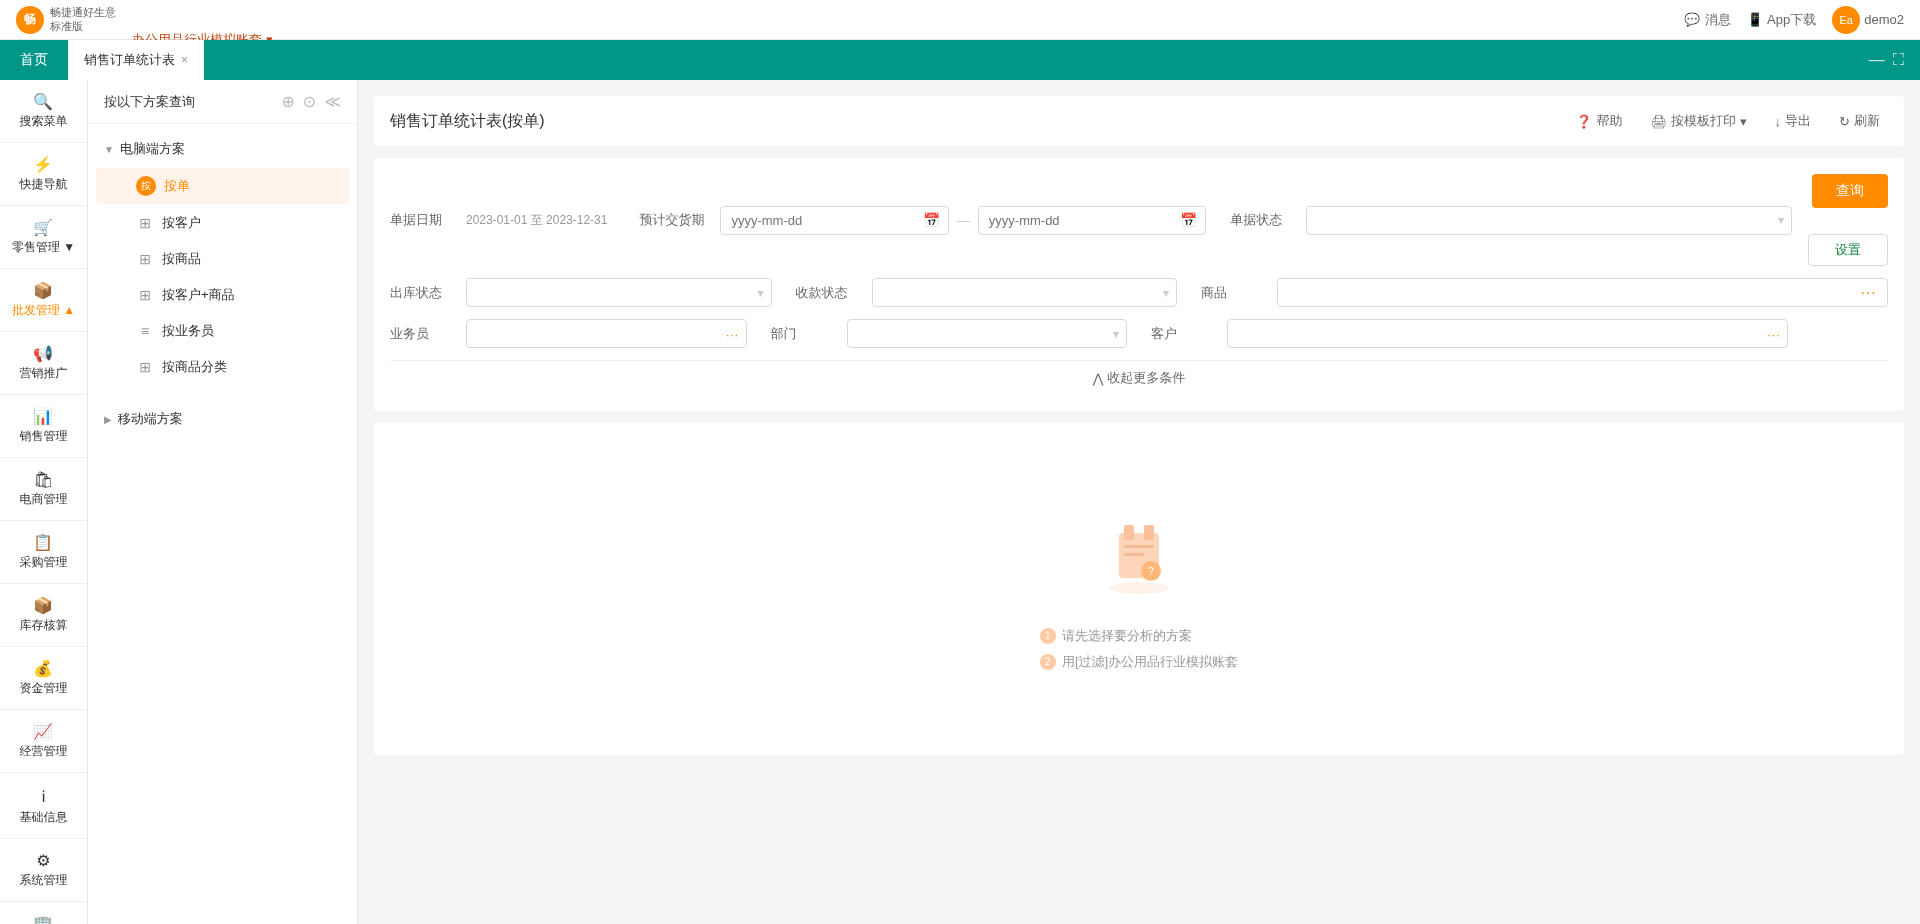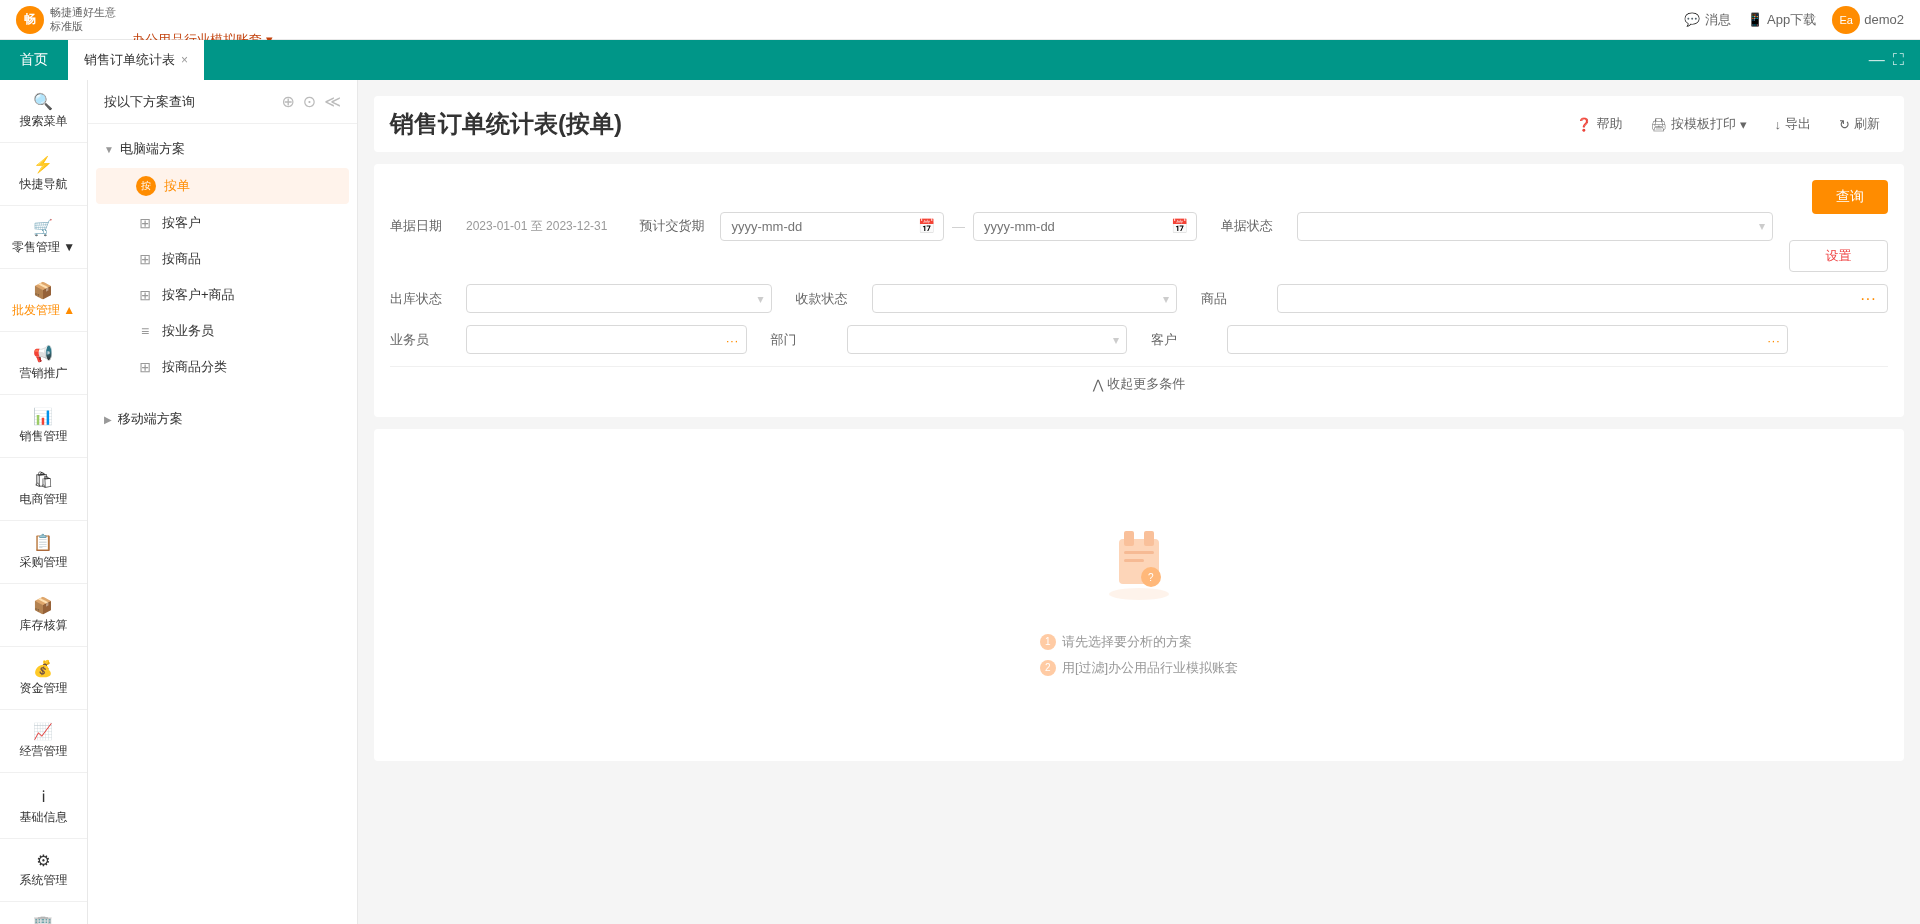--- a/index.html
+++ b/index.html
@@ -50,21 +50,21 @@
     .plan-item.active { background: #fff3eb; }
     .plan-item .plan-icon { width: 20px; height: 20px; border-radius: 50%; background: #ff8c00; display: flex; align-items: center; justify-content: center; color: #fff; font-size: 10px; flex-shrink: 0; }
     .plan-item.active .plan-name { color: #ff8c00; font-weight: 500; }
     .plan-item .plan-name { font-size: 13px; color: #333; }
 
     
     .right-panel { flex: 1; overflow-y: auto; padding: 16px; background: #f5f5f5; }
 
     
     .page-header { display: flex; align-items: center; justify-content: space-between; margin-bottom: 12px; background: #fff; padding: 12px 16px; border-radius: 4px; }
-    .page-title { font-size: 24px; color: #333; font-weight: 700; }
+    .page-title { font-size: 16px; color: #333; font-weight: 400; }
     .page-actions { display: flex; align-items: center; gap: 12px; }
     .page-action-btn { display: flex; align-items: center; gap: 4px; color: #666; cursor: pointer; font-size: 13px; padding: 4px 8px; border-radius: 4px; }
 
     
     .filter-area { background: #fff; border-radius: 4px; padding: 16px; margin-bottom: 12px; }
     .filter-row { display: flex; align-items: center; gap: 16px; margin-bottom: 12px; }
     .filter-row:last-child { margin-bottom: 0; }
     .filter-label { color: #666; font-size: 13px; white-space: nowrap; min-width: 60px; }
     .filter-date-group { display: flex; align-items: center; gap: 8px; flex: 0 0 auto; }
     .date-btn { padding: 4px 10px; border: 1px solid #d9d9d9; border-radius: 4px; cursor: pointer; font-size: 12px; color: #666; background: #fff; }
@@ -79,21 +79,21 @@
 
     .date-picker-group { display: flex; align-items: center; gap: 8px; flex: 1; }
     .date-picker { flex: 1; position: relative; }
     .date-picker input { width: 100%; padding: 6px 30px 6px 10px; border: 1px solid #d9d9d9; border-radius: 4px; font-size: 13px; color: #999; }
     .date-picker .cal-icon { position: absolute; right: 8px; top: 50%; transform: translateY(-50%); color: #ccc; font-size: 14px; pointer-events: none; }
     .date-sep { color: #ccc; }
 
     .collapse-btn { display: flex; align-items: center; justify-content: center; gap: 4px; color: #666; cursor: pointer; font-size: 13px; padding: 8px 0; border-top: 1px solid #f0f0f0; margin-top: 8px; }
 
     .query-btn { background: #ff8c00; color: #fff; border: none; padding: 8px 24px; border-radius: 4px; cursor: pointer; font-size: 14px; white-space: nowrap; }
-    .settings-btn { background: #fff; color: #ef4444; border: 1px solid #d9d9d9; padding: 6px 16px; border-radius: 4px; cursor: pointer; font-size: 13px; margin-top: 6px; display: block; width: 99px; text-align: center; }
+    .settings-btn { background: #fff; color: #15803d; border: 1px solid #d9d9d9; padding: 6px 16px; border-radius: 4px; cursor: pointer; font-size: 13px; margin-top: 6px; display: block; width: 80px; text-align: center; }
 
     .query-actions { display: flex; flex-direction: column; align-items: flex-end; gap: 20px; flex-shrink: 0; }
 
     
     .empty-state { display: flex; flex-direction: column; align-items: center; justify-content: center; padding: 80px 20px; background: #fff; border-radius: 4px; }
     .empty-illustration { width: 100px; height: 100px; margin-bottom: 20px; }
     .empty-tips { color: #999; font-size: 13px; line-height: 2; }
     .empty-tip-item { display: flex; align-items: center; gap: 6px; }
     .tip-num { width: 16px; height: 16px; background: #ffcba4; border-radius: 50%; display: flex; align-items: center; justify-content: center; font-size: 10px; color: #fff; }
 

